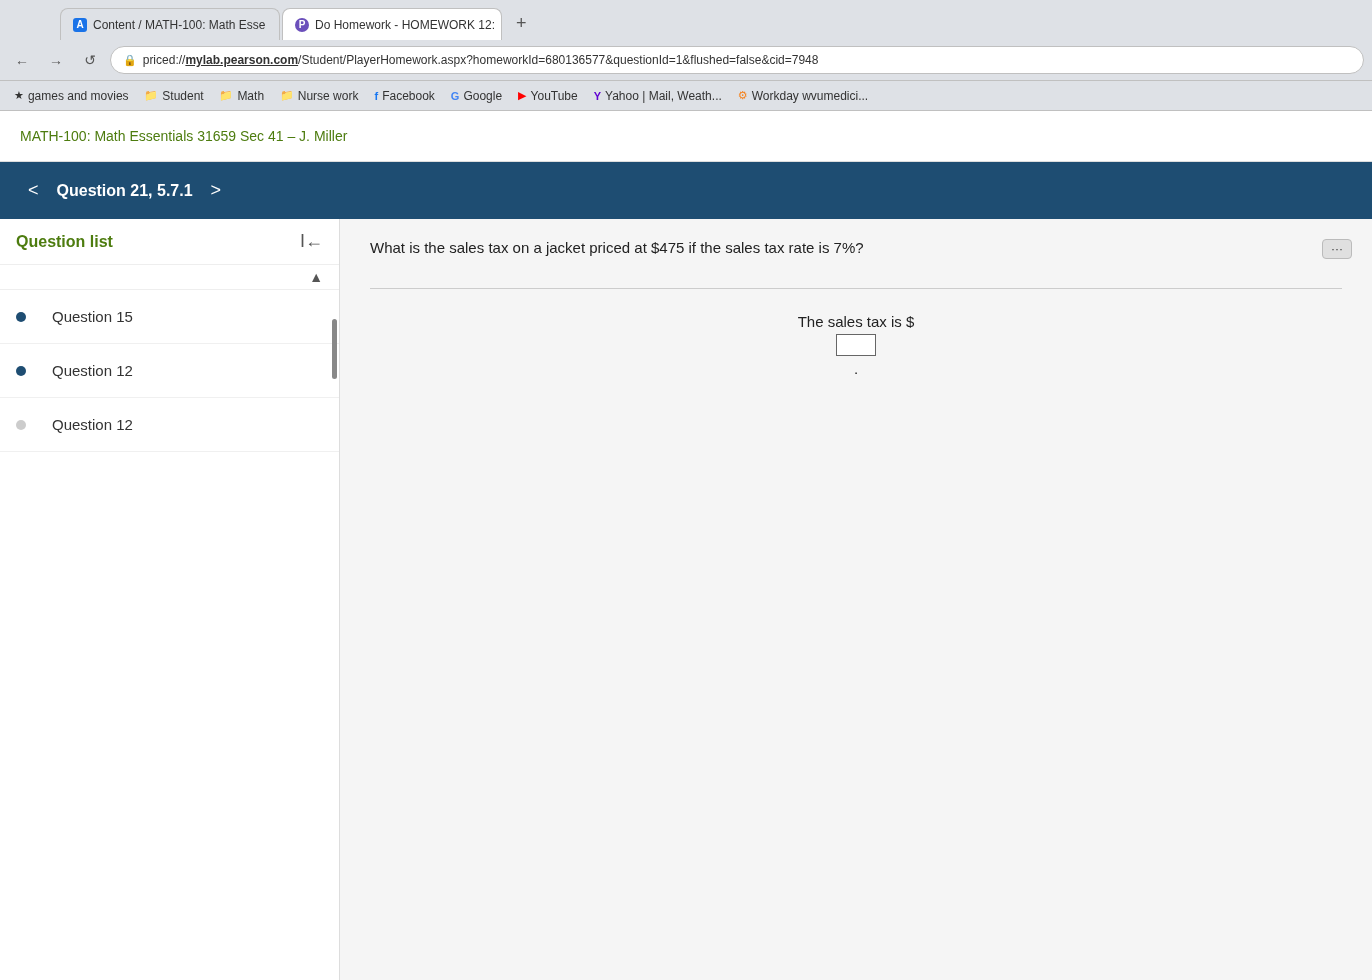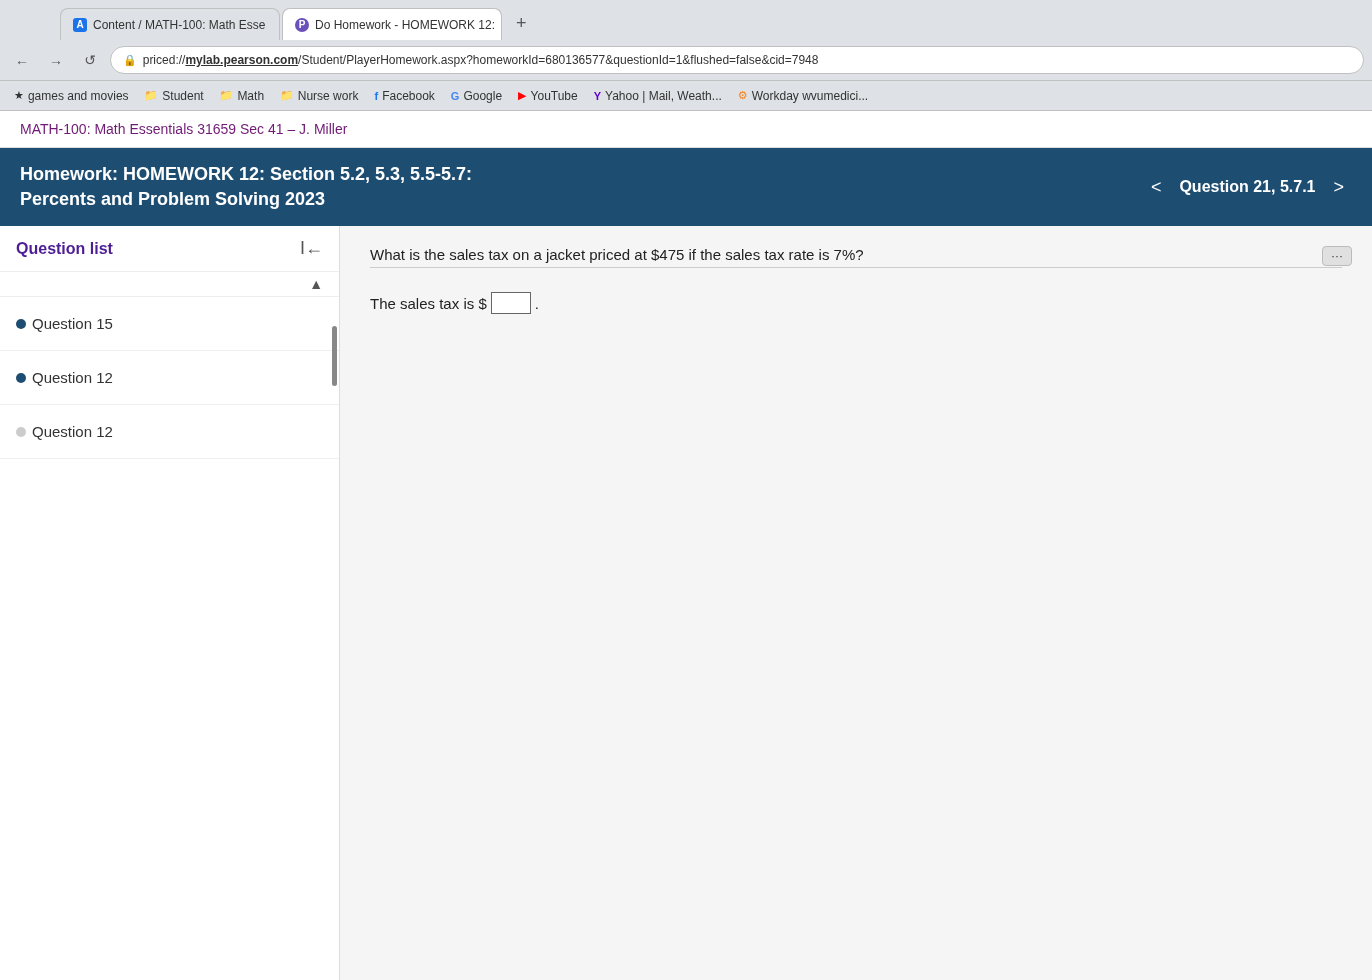--- a/index.html
+++ b/index.html
@@ -126,23 +126,23 @@
 
     
     .page-wrapper {
       background: #f5f5f5;
       height: calc(980px - 110px);
       overflow: hidden;
     }
 
     .page-header-bar {
       background: #fff;
-      padding: 10px 20px;
+      padding: 17px 20px;
       font-size: 14px;
-      color: #701a75;
+      color: #4d7c0f;
       border-bottom: 1px solid #ddd;
     }
 
     
     .homework-header {
       background: #1e4d72;
       color: #fff;
       padding: 14px 20px;
       display: flex;
       align-items: center;
@@ -187,21 +187,21 @@
     .sidebar-header {
       display: flex;
       align-items: center;
       justify-content: space-between;
       padding: 12px 16px;
       border-bottom: 1px solid #eee;
     }
     .sidebar-title {
       font-size: 16px;
       font-weight: bold;
-      color: #4c1d95;
+      color: #4d7c0f;
     }
     .sidebar-collapse-btn {
       background: none;
       border: none;
       font-size: 18px;
       cursor: pointer;
       color: #555;
     }
     .sidebar-up-arrow {
       display: flex;
@@ -217,21 +217,21 @@
       font-size: 14px;
     }
     .question-list-item {
       display: flex;
       align-items: center;
       padding: 18px 16px;
       border-bottom: 1px solid #f0f0f0;
       cursor: pointer;
       font-size: 15px;
       color: #333;
-      gap: 6px;
+      gap: 26px;
     }
     .question-dot {
       width: 10px; height: 10px;
       border-radius: 50%;
       background: #1e4d72;
       flex-shrink: 0;
     }
     .question-dot.empty {
       background: #ccc;
     }
@@ -241,30 +241,31 @@
       flex: 1;
       background: #f5f5f5;
       padding: 20px 30px;
       overflow-y: auto;
       position: relative;
     }
     .question-text {
       font-size: 15px;
       color: #222;
       margin-bottom: 20px;
-      padding-bottom: 4px;
+      padding-bottom: 32px;
       border-bottom: 1px solid #ccc;
     }
     .answer-line {
       display: flex;
       align-items: center;
       gap: 4px;
       font-size: 15px;
       color: #222;
       margin-top: 24px;
+      flex-direction: column;
     }
     .answer-input {
       width: 40px;
       height: 22px;
       border: 1px solid #666;
       background: #fff;
       font-size: 14px;
       padding: 0 4px;
     }
     .more-btn {
@@ -359,24 +360,20 @@
   </div>
 </div>
 
 <div class="page-wrapper">
 
   <div class="page-header-bar">
     <span>MATH-100: Math Essentials 31659 Sec 41 – J. Miller</span>
   </div>
 
   <div class="homework-header">
-    <div class="homework-title">
-      <div>Homework:  HOMEWORK 12: Section 5.2, 5.3, 5.5-5.7:</div>
-      <div>Percents and Problem Solving 2023</div>
-    </div>
     <div class="question-nav">
       <button class="nav-arrow">
         <span>&lt;</span>
       </button>
       <span>Question 21, 5.7.1</span>
       <button class="nav-arrow">
         <span>&gt;</span>
       </button>
     </div>
   </div>

